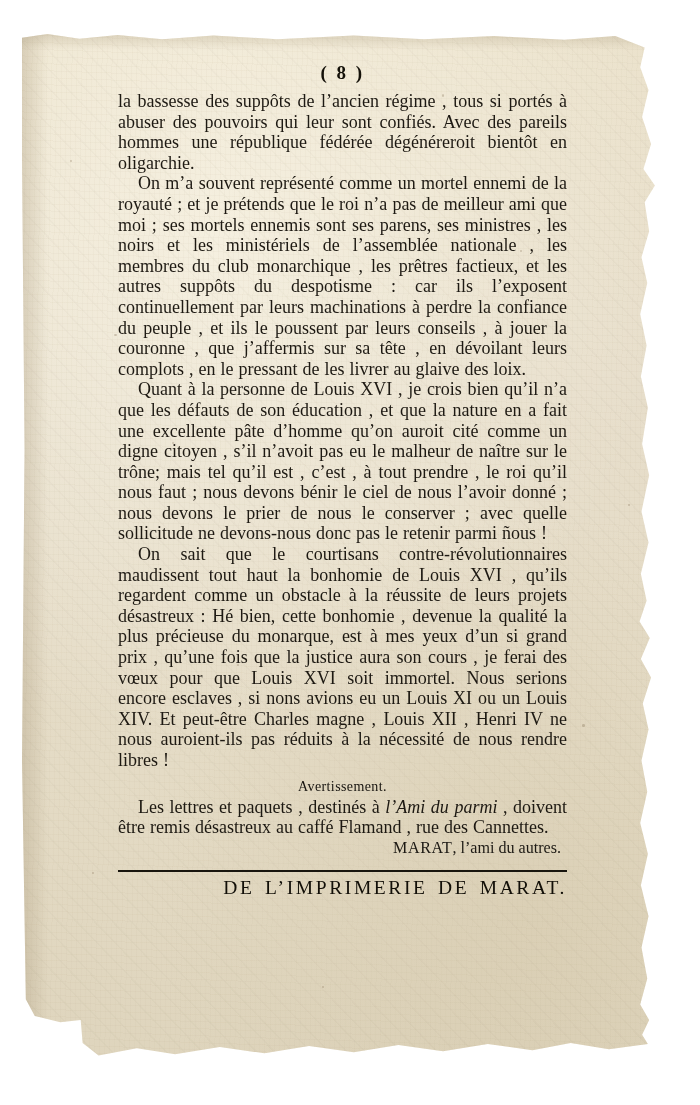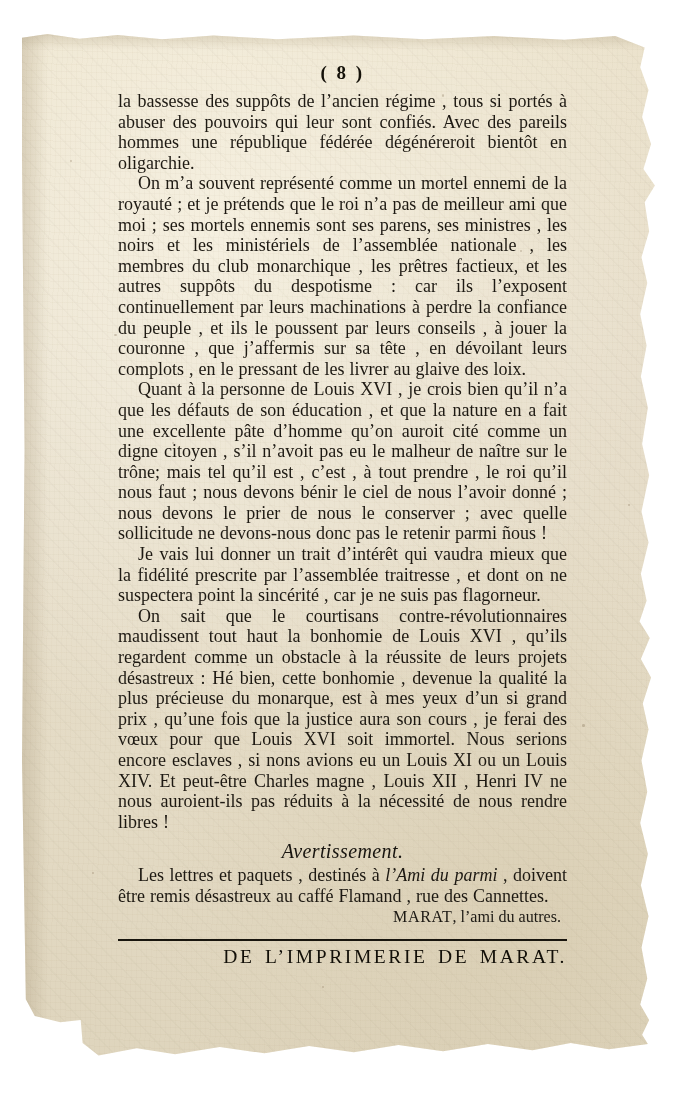--- a/index.html
+++ b/index.html
@@ -114,22 +114,21 @@
     text-align-last: left;
     word-spacing: 0.5px;
     color: #17130d;
     -webkit-font-smoothing: none;
   }
   p.body.indent { text-indent: 20px; }
   p.body.noindent { text-indent: 0; }
 
   .sec-title {
     text-align: center;
-    font-style: italic;
-    font-size: 20px;
+    font-size: 14px;
     margin: 8px 0 2px 0;
     letter-spacing: 0.4px;
   }
 
   .signature {
     text-align: right;
     font-size: 16.1px;
     margin: 1px 0 0 0;
     padding-right: 6px;
   }
@@ -183,21 +182,20 @@
     <div class="column">
 
       <div class="folio">( 8 )</div>
 
       <p class="body noindent inkfade">la bassesse des suppôts de l’ancien régime , tous si portés à abuser des pouvoirs qui leur sont confiés. Avec des pareils hommes une république fédérée dégénéreroit bientôt en oligarchie.</p>
 
       <p class="body indent inkfade">On m’a souvent représenté comme un mortel ennemi de la royauté ; et je prétends que le roi n’a pas de meilleur ami que moi ; ses mortels ennemis sont ses parens, ses ministres , les noirs et les ministériels de l’assemblée nationale , les membres du club monarchique , les prêtres factieux, et les autres suppôts du despotisme : car ils l’exposent continuellement par leurs machinations à perdre la confiance du peuple , et ils le poussent par leurs conseils , à jouer la couronne , que j’affermis sur sa tête , en dévoilant leurs complots , en le pressant de les livrer au glaive des loix.</p>
 
       <p class="body indent inkfade">Quant à la personne de Louis XVI , je crois bien qu’il n’a que les défauts de son éducation , et que la nature en a fait une excellente pâte d’homme qu’on auroit cité comme un digne citoyen , s’il n’avoit pas eu le malheur de naître sur le trône; mais tel qu’il est , c’est , à tout prendre , le roi qu’il nous faut ; nous devons bénir le ciel de nous l’avoir donné ; nous devons le prier de nous le conserver ; avec quelle sollicitude ne devons-nous donc pas le retenir parmi ñous !</p>
 
-      <p class="body indent inkfade">Je vais lui donner un trait d’intérêt qui vaudra mieux que la fidélité prescrite par l’assemblée traitresse , et dont on ne suspectera point la sincérité , car je ne suis pas flagorneur.</p>
 
       <p class="body indent inkfade">On sait que le courtisans contre-révolutionnaires maudissent tout haut la bonhomie de Louis XVI , qu’ils regardent comme un obstacle à la réussite de leurs projets désastreux : Hé bien, cette bonhomie , devenue la qualité la plus précieuse du monarque, est à mes yeux d’un si grand prix , qu’une fois que la justice aura son cours , je ferai des vœux pour que Louis XVI soit immortel. Nous serions encore esclaves , si nons avions eu un Louis XI ou un Louis XIV. Et peut-être Charles magne , Louis XII , Henri IV ne nous auroient-ils pas réduits à la nécessité de nous rendre libres !</p>
 
       <div class="sec-title">Avertissement.</div>
 
       <p class="body indent inkfade"><span>Les lettres et paquets , destinés à </span><span class="ital">l’Ami du parmi</span><span> , doivent être remis désastreux au caffé Flamand , rue des Cannettes.</span></p>
 
       <p class="signature inkfade"><span class="smallcaps">MARAT</span><span>, l’ami du autres.</span></p>
 
       <hr class="rule">

